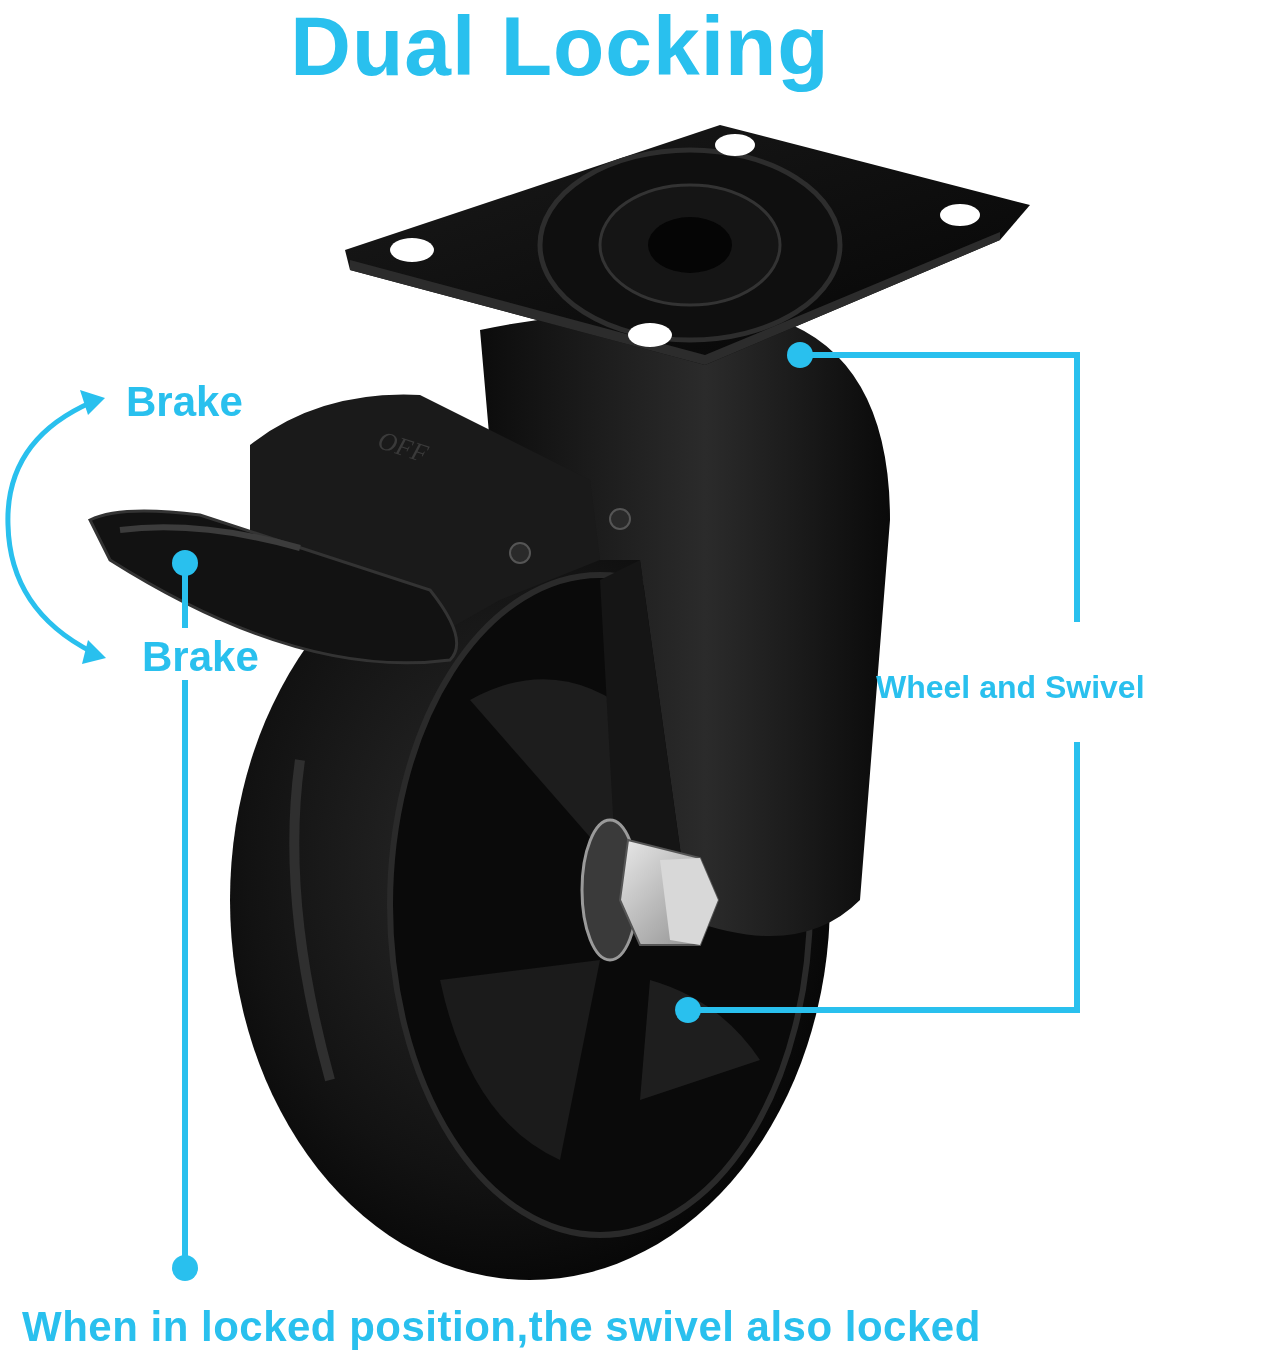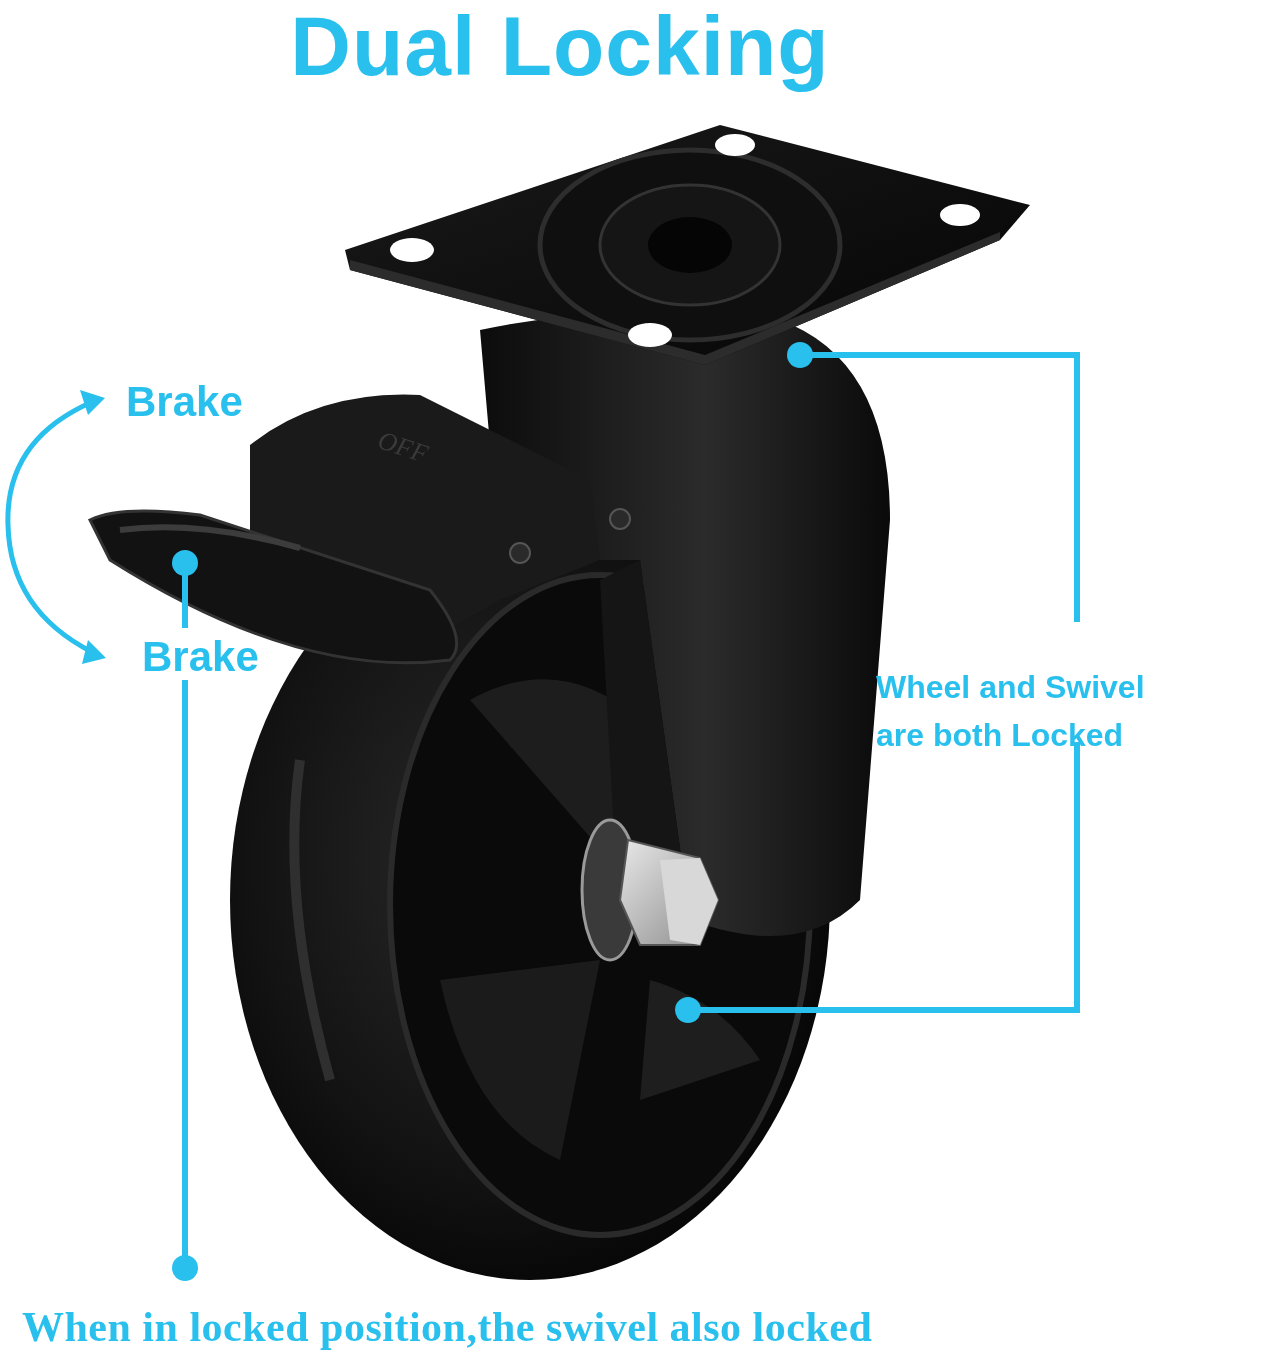--- a/index.html
+++ b/index.html
@@ -3,21 +3,21 @@
   <meta charset="utf-8">
   <style>
     html, body { margin: 0; padding: 0; background: #ffffff; }
     body { width: 1280px; height: 1360px; position: relative; overflow: hidden;
            font-family: "Liberation Sans", "DejaVu Sans", sans-serif; }
     .txt { position: absolute; color: #29c0ee; font-weight: bold; white-space: nowrap; }
     .title { left: 0; width: 1120px; top: -2px; text-align: center; font-size: 84px; letter-spacing: 1px; }
     .relax { left: 126px; top: 378px; font-size: 42px; }
     .brake { left: 126px; top: 633px; font-size: 42px; margin-left: 16px; }
     .locked-note { left: 876px; top: 663px; font-size: 32px; line-height: 48px; }
-    .footer { left: 22px; top: 1303px; font-size: 42px; letter-spacing: 0.5px; font-family: Liberation Serif, serif; }
+    .footer { left: 22px; top: 1303px; font-size: 42px; letter-spacing: 0.5px; }
     svg.art { position: absolute; left: 0; top: 0; }
   </style>
 </head>
 <body>
 
 <svg class="art" width="1280" height="1360" viewBox="0 0 1280 1360">
   <defs>
     <radialGradient id="wheelGrad" cx="0.45" cy="0.45" r="0.6">
       <stop offset="0" stop-color="#2a2a2a"></stop>
       <stop offset="0.7" stop-color="#121212"></stop>
@@ -99,15 +99,14 @@
     <polygon points="105,398 80,390 88,415" fill="#29c0ee"></polygon>
     <polygon points="106,658 82,664 88,640" fill="#29c0ee"></polygon>
   </g>
 </svg>
 
 <div class="txt title">Dual Locking</div>
 <div class="txt relax">Brake</div>
 <div class="txt brake">Brake</div>
 <div class="txt locked-note">
   <div>Wheel and Swivel</div>
-  <div>are both Locked</div>
 </div>
 <div class="txt footer">When in locked position,the swivel also locked</div>
 
 </body></html>

